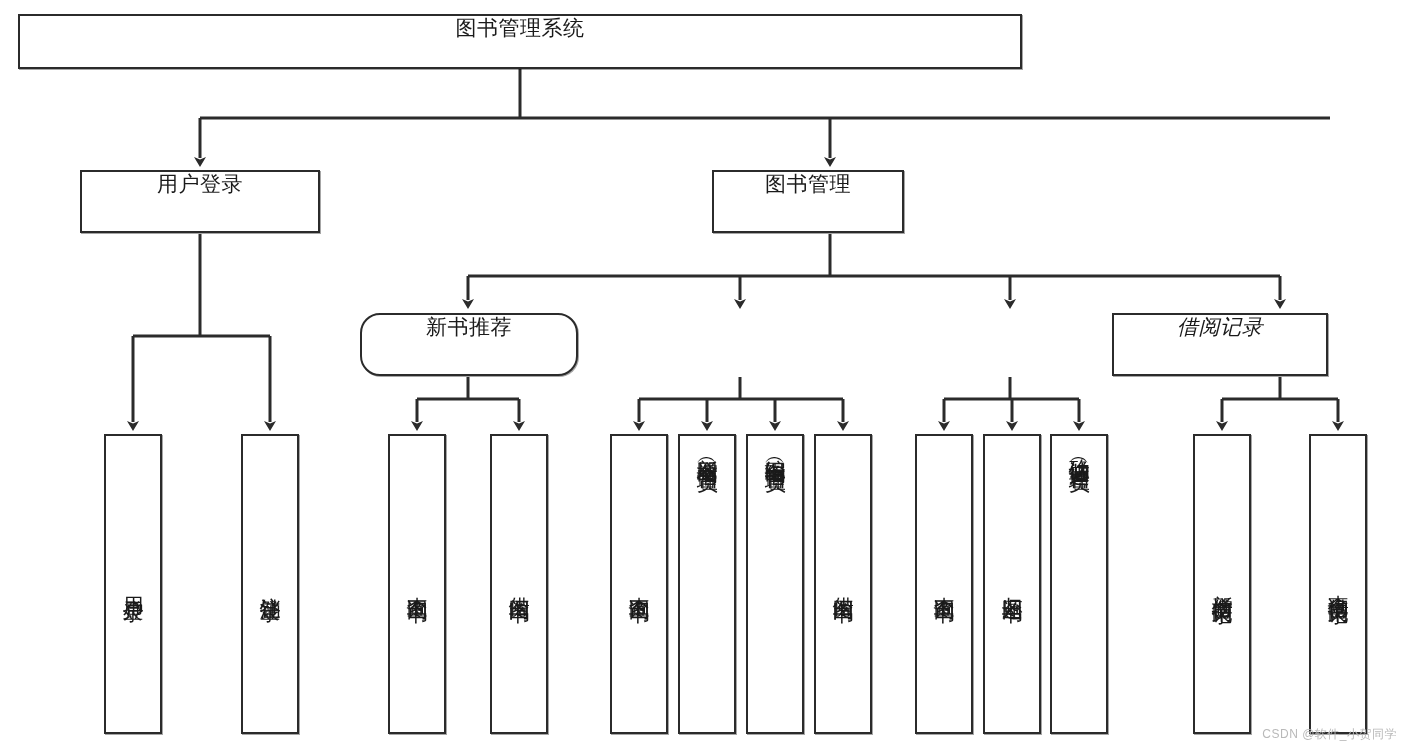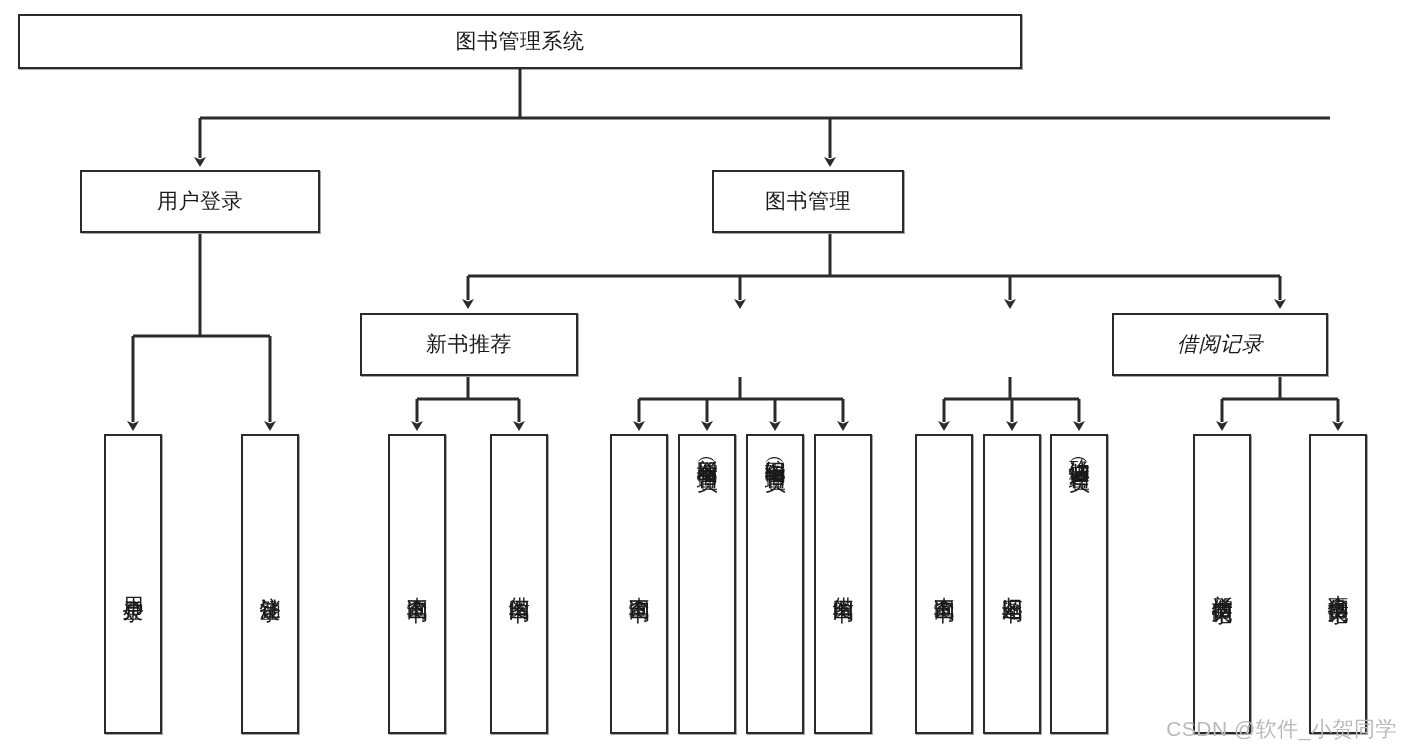--- a/index.html
+++ b/index.html
@@ -25,21 +25,20 @@
     width: 1405px;
     height: 747px;
     pointer-events: none;
   }
   .node {
     position: absolute;
     box-sizing: border-box;
     border: 2px solid #2b2b2b;
     background: #ffffff;
     display: flex;
-    align-items: center;
     justify-content: center;
     color: #1a1a1a;
     box-shadow: 1px 1px 0 rgba(0,0,0,0.35);
   }
   .node .label {
     display: block;
     text-align: center;
     line-height: 1.18;
     letter-spacing: 0.5px;
   }
@@ -62,21 +61,21 @@
     white-space: nowrap;
   }
   .node.v.mid {
     align-items: center;
     padding-top: 0;
   }
   #watermark {
     position: absolute;
     right: 8px;
     bottom: 4px;
-    font-size: 21px;
+    font-size: 12px;
     color: #b9b9b9;
     letter-spacing: 0.5px;
     white-space: nowrap;
   }
 </style>
 </head>
 <body>
 
 <div id="canvas">
 
@@ -134,21 +133,21 @@
     <span class="label">图书管理系统</span>
   </div>
 
   <div class="node h" style="left:80px; top:170px; width:240px; height:63px;">
     <span class="label">用户登录</span>
   </div>
   <div class="node h" style="left:712px; top:170px; width:192px; height:63px;">
     <span class="label">图书管理</span>
   </div>
 
-  <div class="node h" style="left:360px; top:313px; width:218px; height:63px;">
+  <div class="node h" style="left:360px; top:313px; width:218px; height:63px;border-radius:20px;">
     <span class="label">新书推荐</span>
   </div>
   <div class="node h" style="left:1112px; top:313px; width:216px; height:63px;font-style:italic;">
     <span class="label">借阅记录</span>
   </div>
 
   <div class="node v mid" style="left:104px; top:434px; width:58px; height:300px;">
     <span class="label">用户登录</span>
   </div>
   <div class="node v mid" style="left:241px; top:434px; width:58px; height:300px;">

